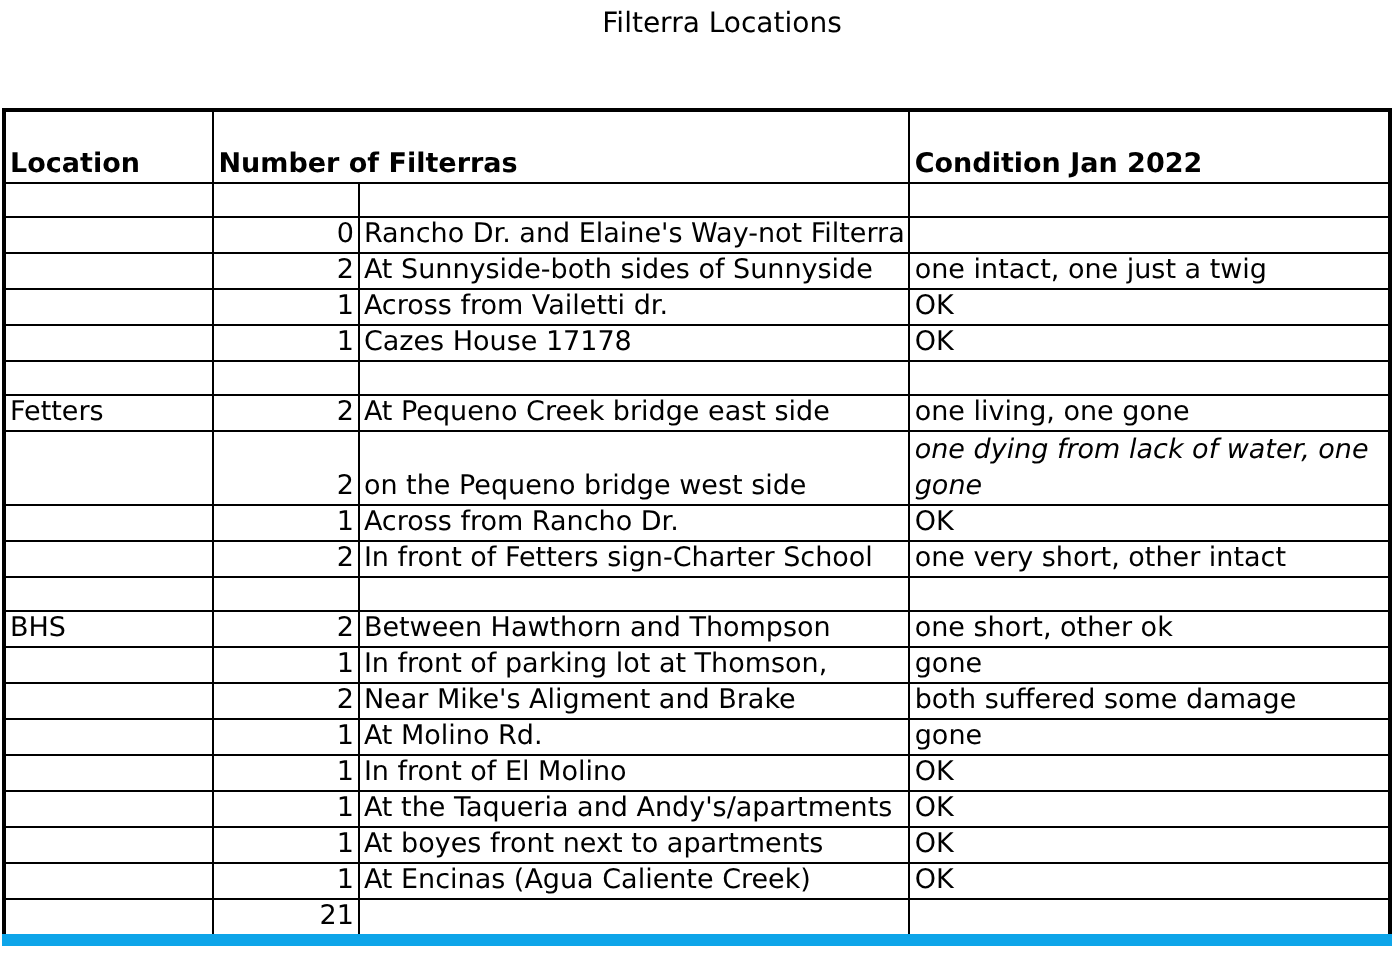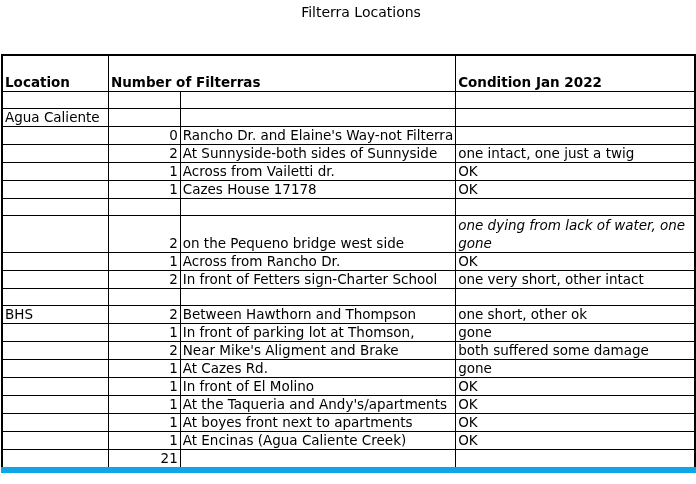--- a/index.html
+++ b/index.html
@@ -40,26 +40,20 @@
       <td colspan="2">Number of Filterras</td>
       <td class="thick-right">Condition  Jan 2022</td>
     </tr>
   <tr>
         <td class="thick-left"></td>
         <td class="num"></td>
         <td class="desc"></td>
         <td class="thick-right"></td>
       </tr>
       <tr>
-        <td class="thick-left">Agua Caliente</td>
-        <td class="num"></td>
-        <td class="desc"></td>
-        <td class="thick-right"></td>
-      </tr>
-      <tr>
         <td class="thick-left"></td>
         <td class="num">0</td>
         <td class="desc">Rancho Dr. and Elaine's Way-not Filterra</td>
         <td class="thick-right"></td>
       </tr>
       <tr>
         <td class="thick-left"></td>
         <td class="num">2</td>
         <td class="desc clip">At Sunnyside-both sides of Sunnyside</td>
         <td class="thick-right">one intact, one just a twig</td>
@@ -74,20 +68,26 @@
         <td class="thick-left"></td>
         <td class="num">1</td>
         <td class="desc clip">Cazes House 17178</td>
         <td class="thick-right">OK</td>
       </tr>
       <tr>
         <td class="thick-left"></td>
         <td class="num"></td>
         <td class="desc"></td>
         <td class="thick-right"></td>
+      </tr>
+      <tr>
+        <td class="thick-left">Fetters</td>
+        <td class="num">2</td>
+        <td class="desc clip">At Pequeno Creek bridge east side</td>
+        <td class="thick-right"> one living, one gone</td>
       </tr>
       <tr class="tall">
         <td class="thick-left"></td>
         <td class="num">2</td>
         <td class="desc clip">on the Pequeno bridge west side</td>
         <td class="thick-right wrap">one dying from lack of water, one gone</td>
       </tr>
       <tr>
         <td class="thick-left"></td>
         <td class="num">1</td>
@@ -120,21 +120,21 @@
       </tr>
       <tr>
         <td class="thick-left"></td>
         <td class="num">2</td>
         <td class="desc clip">Near Mike's Aligment and Brake</td>
         <td class="thick-right">both suffered some damage</td>
       </tr>
       <tr>
         <td class="thick-left"></td>
         <td class="num">1</td>
-        <td class="desc clip">At Cazes Rd.</td>
+        <td class="desc clip">At Molino Rd.</td>
         <td class="thick-right">gone</td>
       </tr>
       <tr>
         <td class="thick-left"></td>
         <td class="num">1</td>
         <td class="desc clip">In front of El Molino</td>
         <td class="thick-right">OK</td>
       </tr>
       <tr>
         <td class="thick-left"></td>

